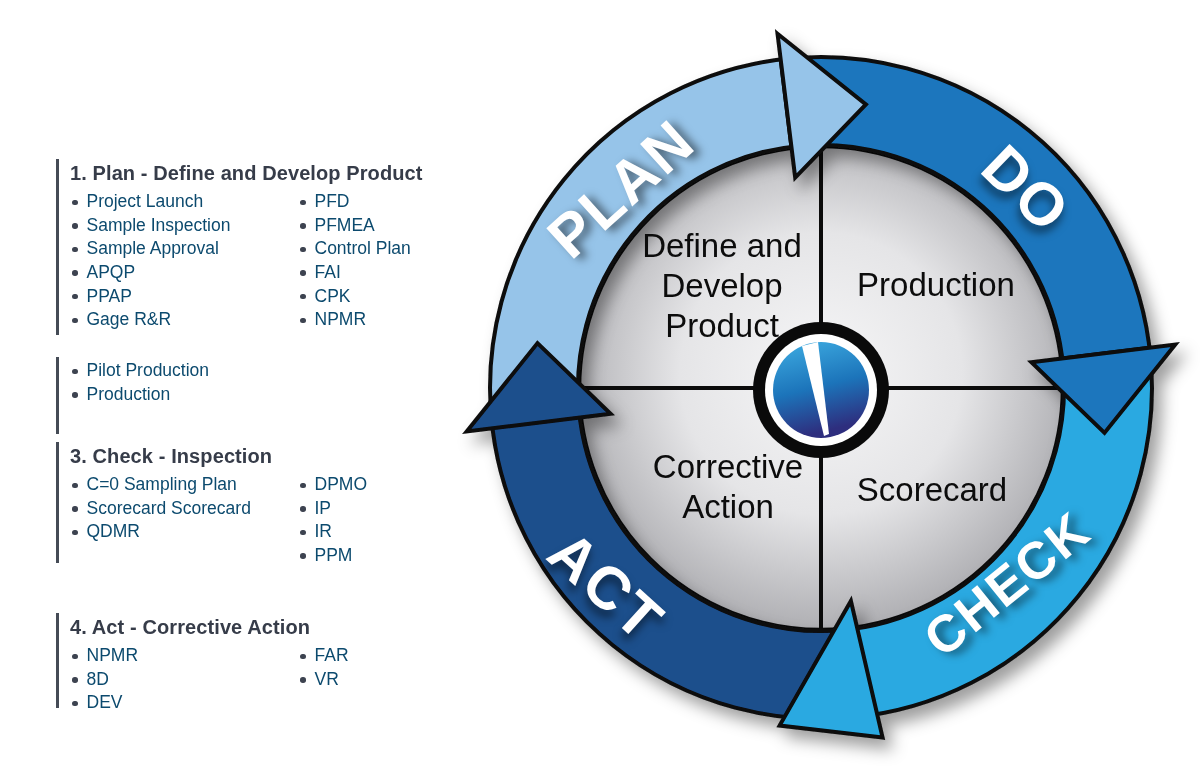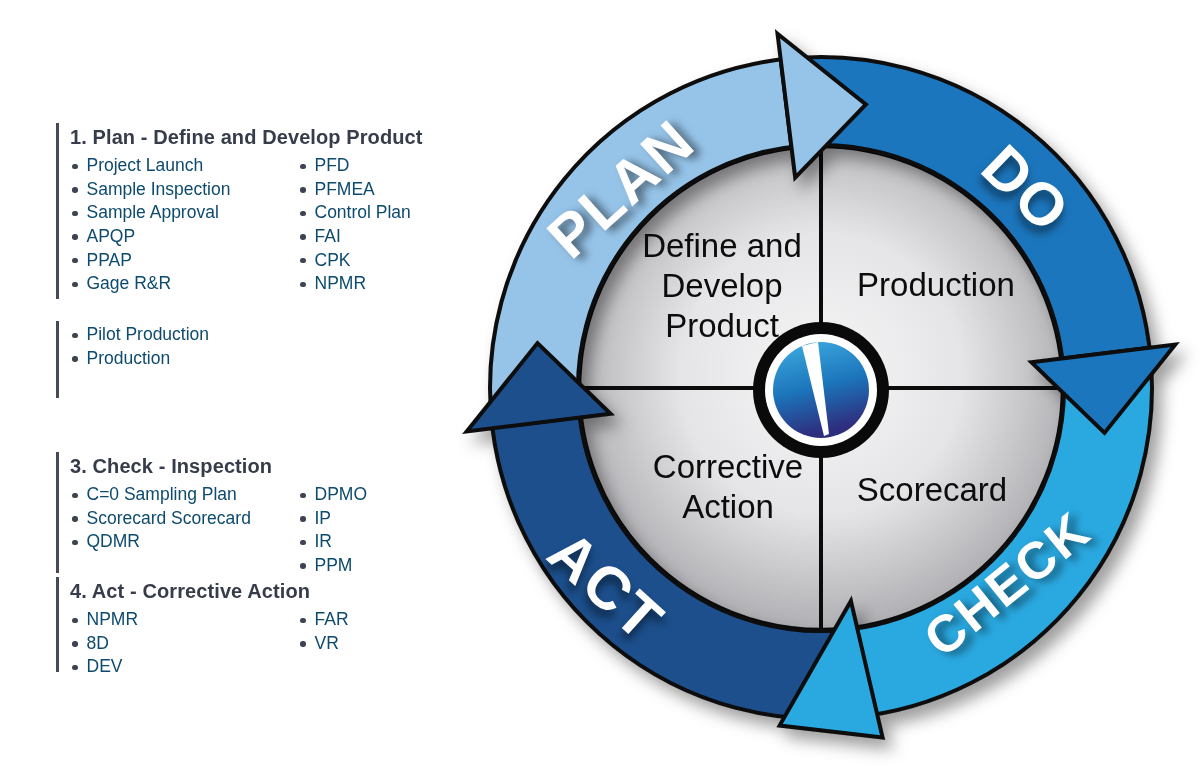--- a/index.html
+++ b/index.html
@@ -8,21 +8,21 @@
     font-family:"Liberation Sans",sans-serif;
     position:relative;overflow:hidden;
   }
   .stage{position:absolute;inset:0}
 
   
   .legend{position:absolute;inset:0}
   .section{
     position:absolute;left:56px;width:392px;
     border-left:3px solid #454B56;
-    padding:2px 0 0 11px;box-sizing:border-box;
+    padding:2px 0 0 11px;box-sizing:border-box;margin-top:36px;
   }
   .sec-h{
     margin:0 0 4px 0;font-size:20px;line-height:25px;
     font-weight:bold;color:#363C49;letter-spacing:.1px;
   }
   .cols{position:relative}
   .col{display:flex;flex-direction:column}
   .col2{position:absolute;left:228px;top:0}
   .item{height:23.6px;display:flex;align-items:center;color:#0c4a6e;font-size:17.5px}
   .dot{width:5.5px;height:5.5px;border-radius:50%;background:#3D4350;margin:1px 9px 0 2px;flex:none}
@@ -111,21 +111,21 @@
               <span>Pilot Production</span>
             </div>
           <div class="item">
               <span class="dot"></span>
               <span>Production</span>
             </div>
         </div>
       </div>
     </div>
 
-    <div class="section" style="top:452px;height:121px">
+    <div class="section" style="top:406px;height:121px">
       <h2 class="sec-h">3. Check - Inspection</h2>
       <div class="cols">
         <div class="col">
           <div class="item">
               <span class="dot"></span>
               <span>C=0 Sampling Plan</span>
             </div>
           <div class="item">
               <span class="dot"></span>
               <span>Scorecard Scorecard</span>

